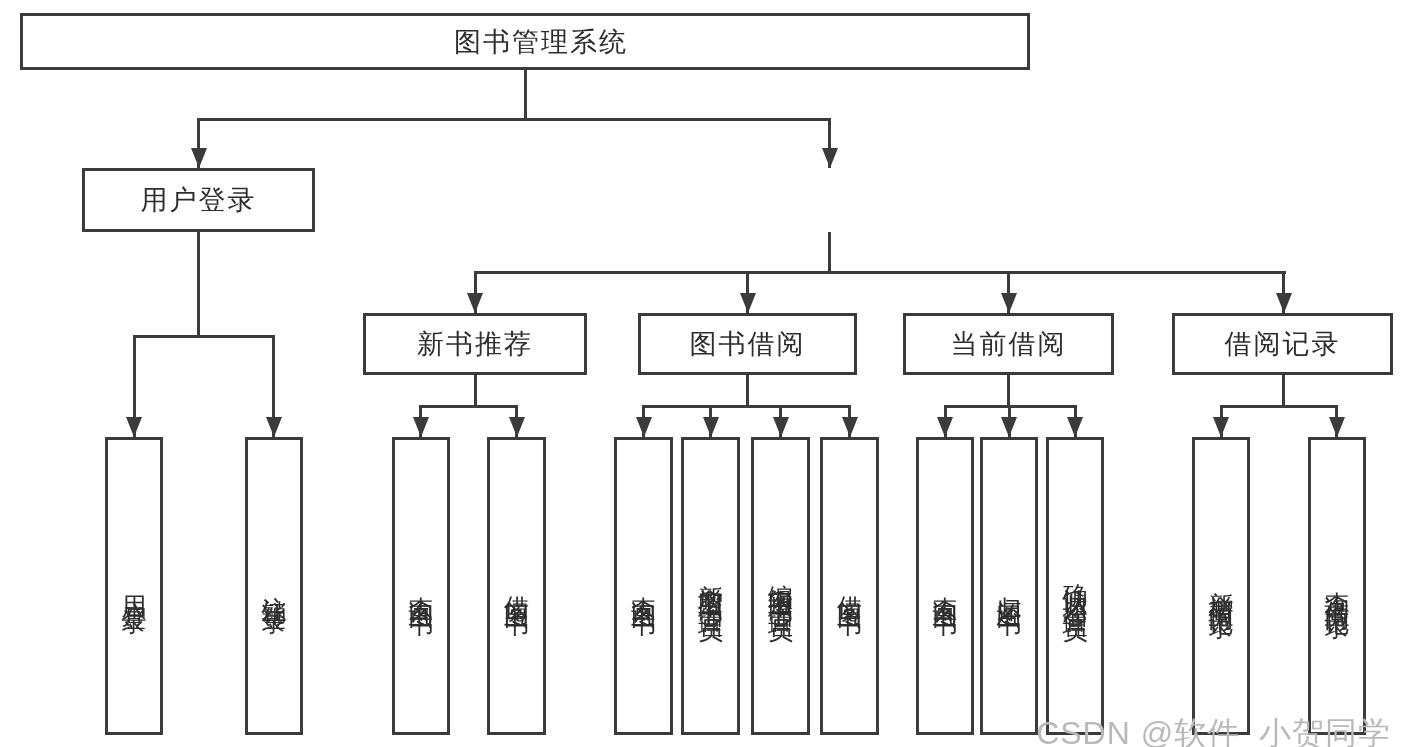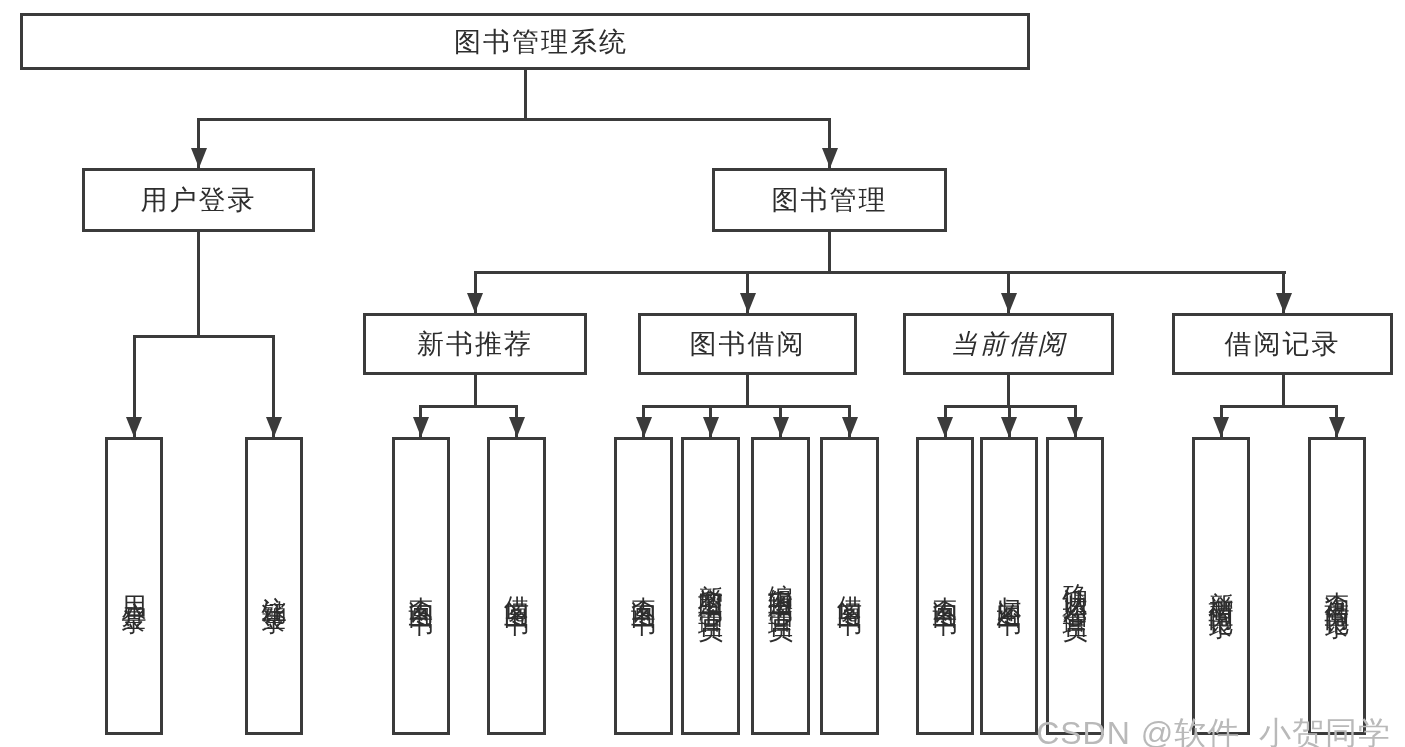--- a/index.html
+++ b/index.html
@@ -44,23 +44,20 @@
   <div class="vl" style="left:524px;top:70px;height:49px;"></div>
   <div class="hl" style="left:197px;top:118px;width:634px;"></div>
   <div class="vl" style="left:197px;top:118px;height:50px;"></div>
   <div class="arrow" style="left:191px;top:148px;"></div>
   <div class="vl" style="left:828px;top:118px;height:50px;"></div>
   <div class="arrow" style="left:822px;top:148px;"></div>
 
   <div class="box" style="left:82px;top:168px;width:233px;height:64px;">
     <span class="h-label">用户登录</span>
   </div>
-  <div class="box" style="left:712px;top:168px;width:235px;height:64px;">
-    <span class="h-label">图书管理</span>
-  </div>
 
   <div class="vl" style="left:197px;top:232px;height:104px;"></div>
   <div class="hl" style="left:133px;top:335px;width:142px;"></div>
   <div class="vl" style="left:133px;top:335px;height:102px;"></div>
   <div class="arrow" style="left:126px;top:417px;"></div>
   <div class="vl" style="left:272px;top:335px;height:102px;"></div>
   <div class="arrow" style="left:266px;top:417px;"></div>
 
   <div class="vl" style="left:828px;top:232px;height:40px;"></div>
   <div class="hl" style="left:474px;top:271px;width:812px;"></div>
@@ -72,21 +69,21 @@
   <div class="arrow" style="left:1001px;top:293px;"></div>
   <div class="vl" style="left:1282px;top:271px;height:42px;"></div>
   <div class="arrow" style="left:1276px;top:293px;"></div>
 
   <div class="box" style="left:638px;top:313px;width:219px;height:62px;">
     <span class="h-label">图书借阅</span>
   </div>
   <div class="box" style="left:363px;top:313px;width:224px;height:62px;">
     <span class="h-label">新书推荐</span>
   </div>
-  <div class="box" style="left:903px;top:313px;width:211px;height:62px;font-style:italic;">
+  <div class="box" style="left:903px;top:313px;width:211px;height:62px;">
     <span class="h-label">当前借阅</span>
   </div>
   <div class="box" style="left:1172px;top:313px;width:221px;height:62px;text-align:right;">
     <span class="h-label">借阅记录</span>
   </div>
 
   <div class="vl" style="left:474px;top:375px;height:31px;"></div>
   <div class="vl" style="left:746px;top:375px;height:31px;"></div>
   <div class="vl" style="left:1007px;top:375px;height:31px;"></div>
   <div class="vl" style="left:1282px;top:375px;height:31px;"></div>

